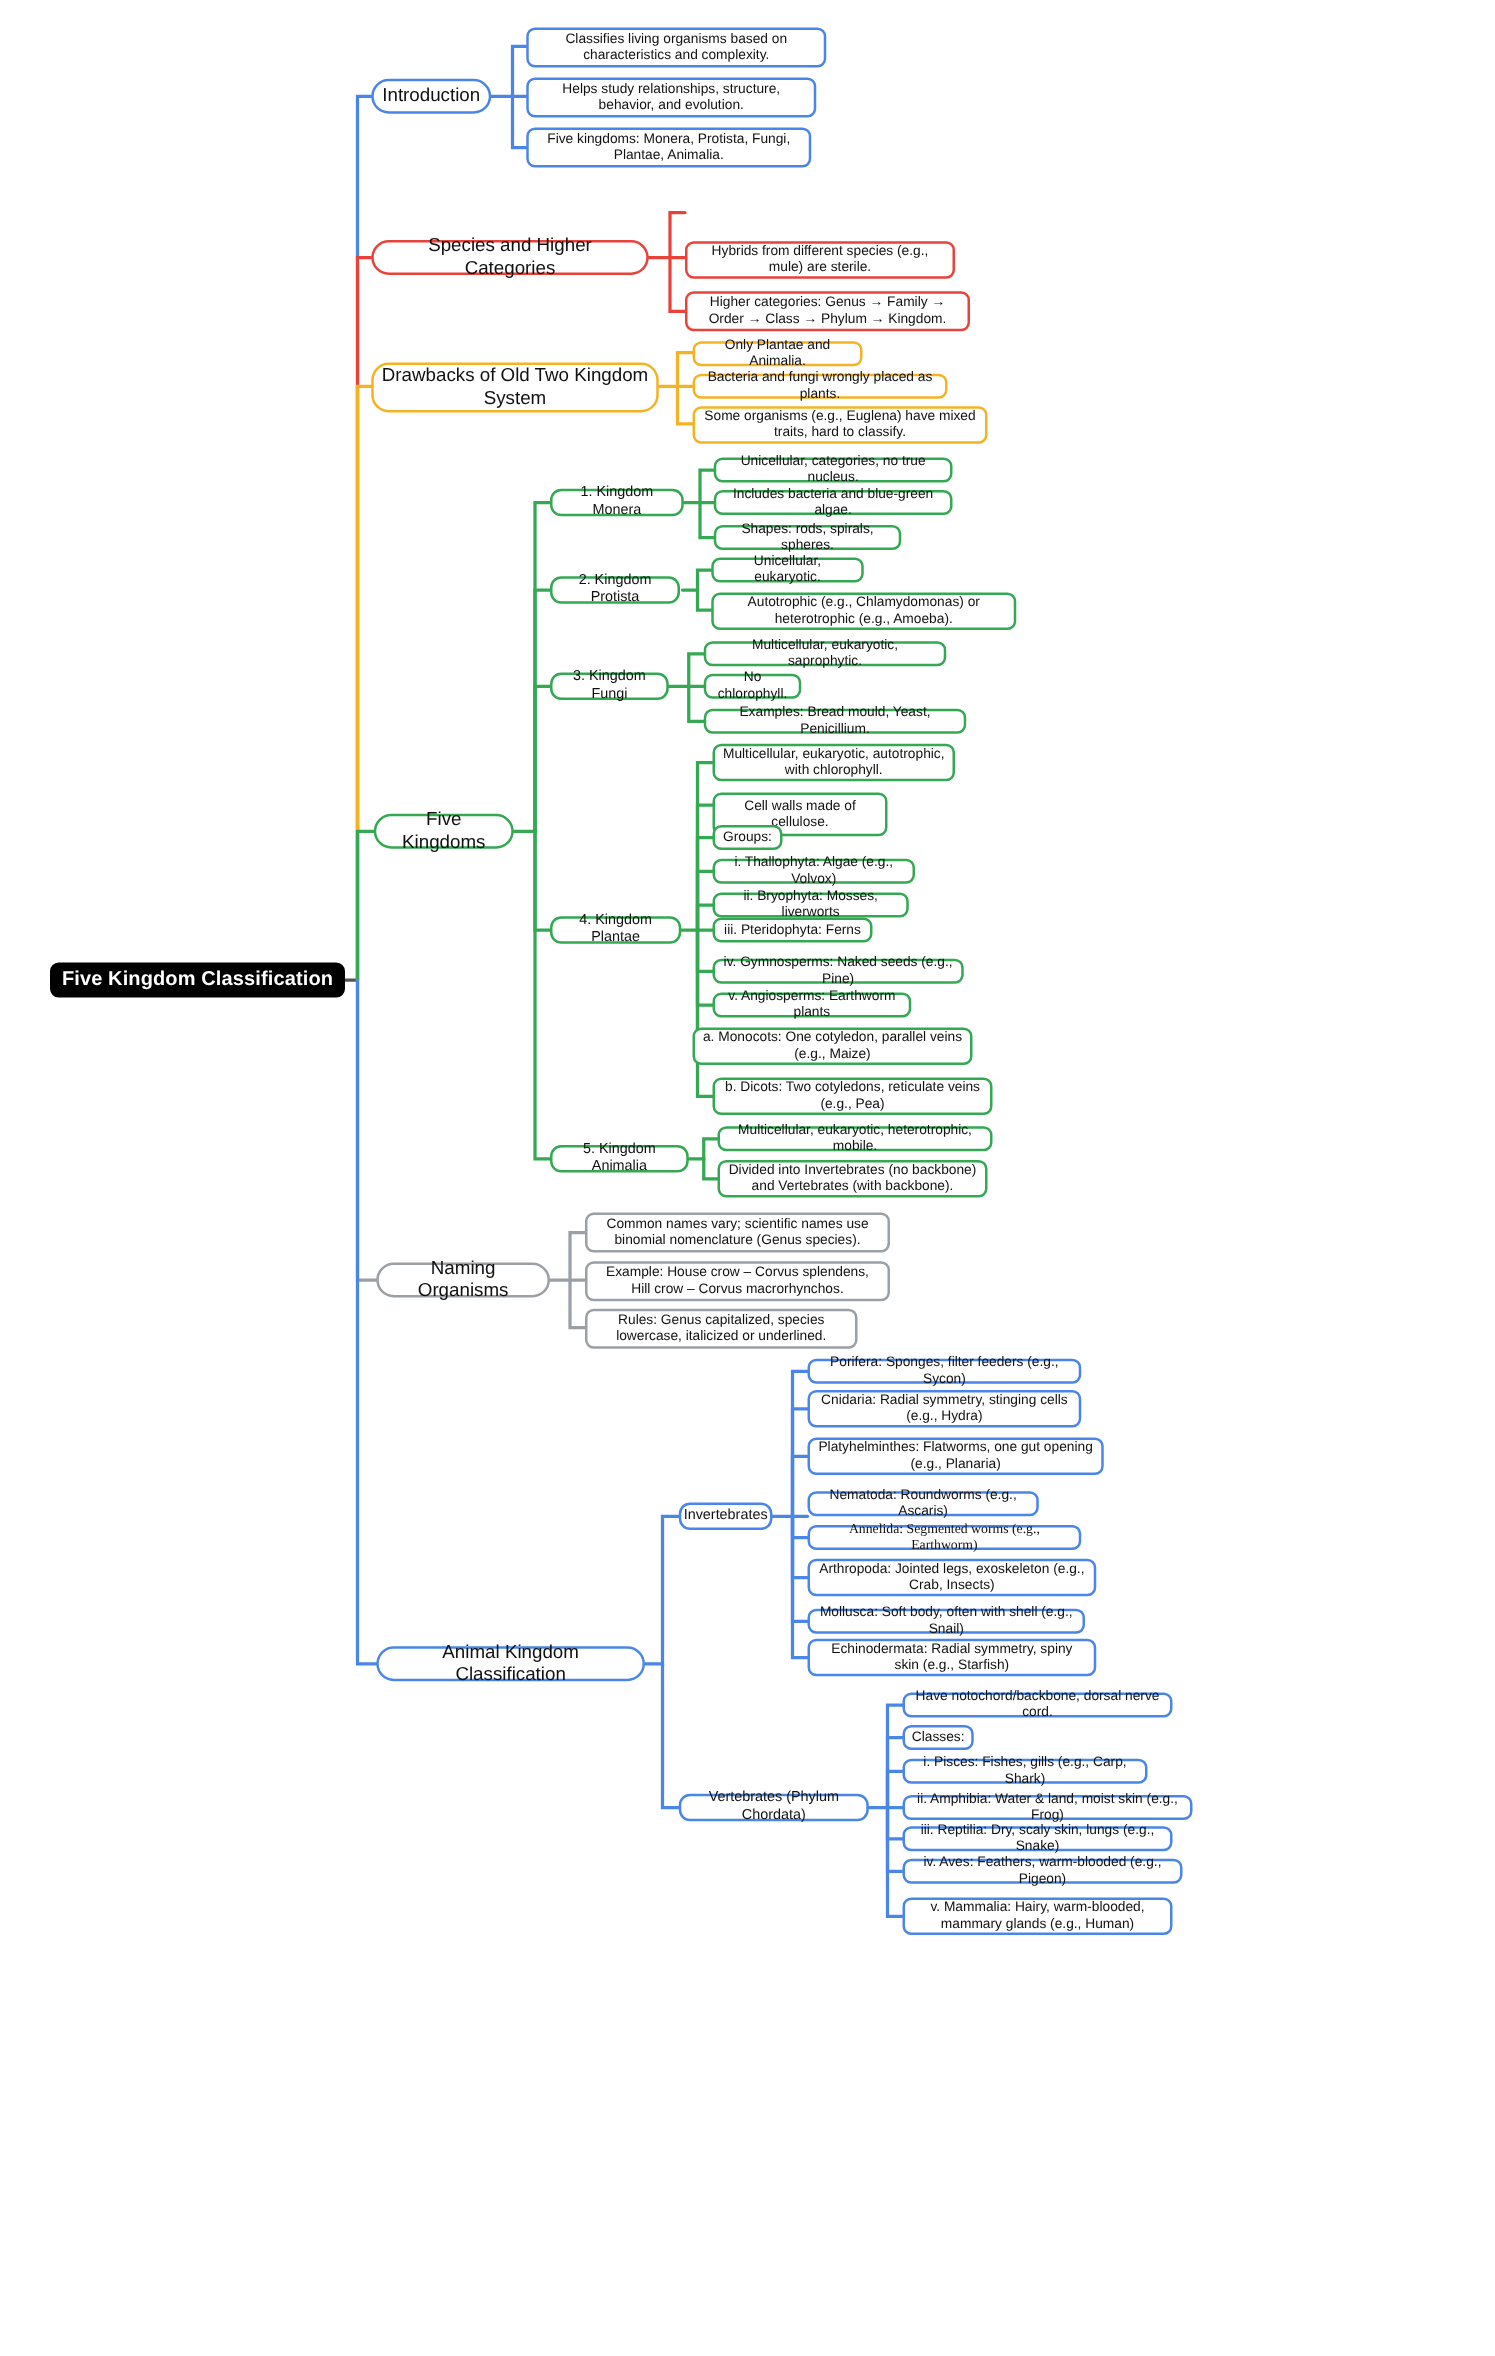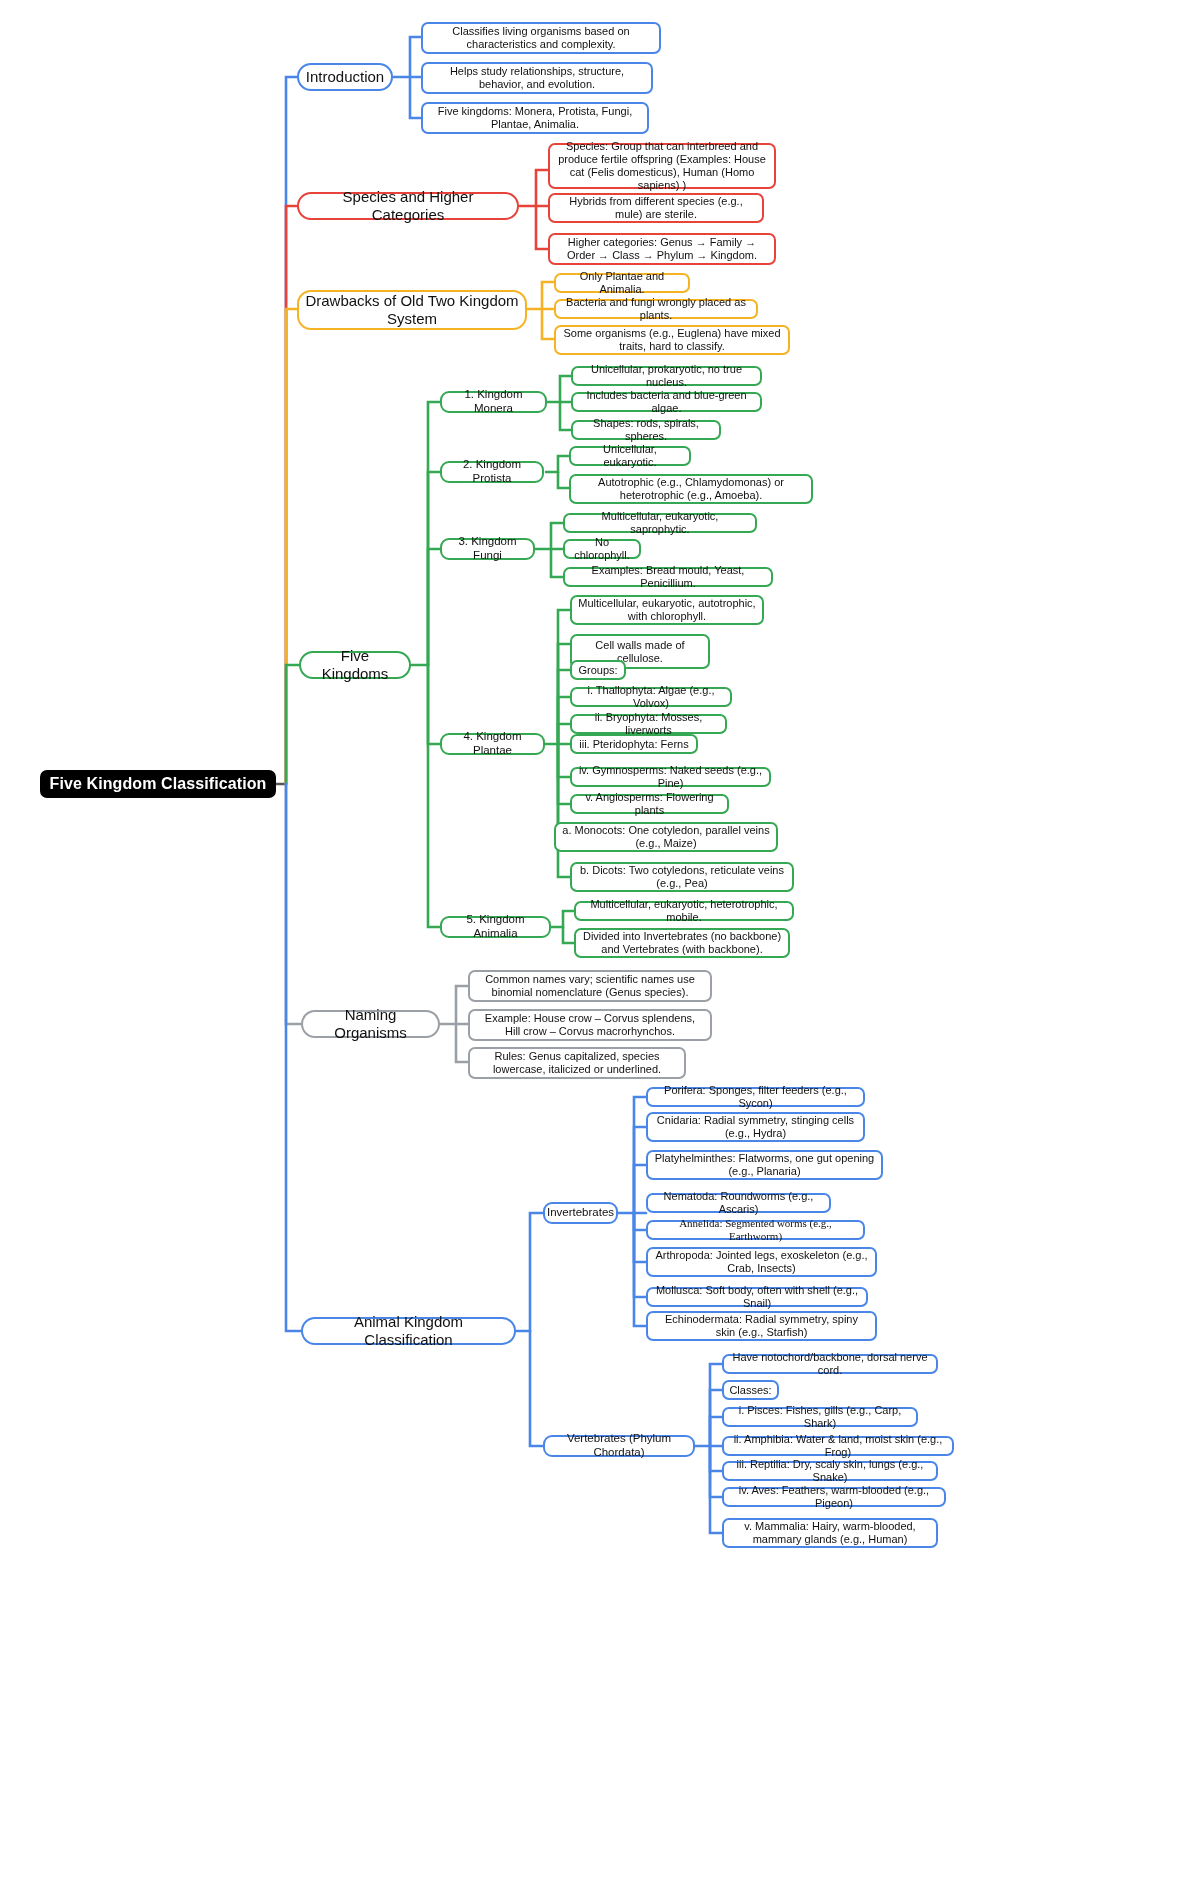--- a/index.html
+++ b/index.html
@@ -175,54 +175,53 @@
   </svg>
 
   <div class="node root" style="left:40px; top:770px; width:236px; height:28px;">Five Kingdom Classification</div>
 
   <div class="node branch c-blue" style="left:297px; top:63px; width:96px; height:28px;">Introduction</div>
   <div class="node leaf c-blue" style="left:421px; top:22px; width:240px; height:32px;">Classifies living organisms based on characteristics and complexity.</div>
   <div class="node leaf c-blue" style="left:421px; top:62px; width:232px; height:32px;">Helps study relationships, structure, behavior, and evolution.</div>
   <div class="node leaf c-blue" style="left:421px; top:102px; width:228px; height:32px;">Five kingdoms: Monera, Protista, Fungi, Plantae, Animalia.</div>
 
   <div class="node branch c-red" style="left:297px; top:192px; width:222px; height:28px;">Species and Higher Categories</div>
-  <div class="node leaf c-red" style="left:548px; top:143px; width:228px; height:46px;">Species: Group that can interbreed and produce fertile offspring (Examples: House cat (Felis domesticus), Human (Homo sapiens) )</div>
   <div class="node leaf c-red" style="left:548px; top:193px; width:216px; height:30px;">Hybrids from different species (e.g., mule) are sterile.</div>
   <div class="node leaf c-red" style="left:548px; top:233px; width:228px; height:32px;">Higher categories: Genus → Family → Order → Class → Phylum → Kingdom.</div>
 
   <div class="node branch c-amber" style="left:297px; top:290px; width:230px; height:40px;">Drawbacks of Old Two Kingdom System</div>
   <div class="node leaf c-amber" style="left:554px; top:273px; width:136px; height:20px;">Only Plantae and Animalia.</div>
   <div class="node leaf c-amber" style="left:554px; top:299px; width:204px; height:20px;">Bacteria and fungi wrongly placed as plants.</div>
   <div class="node leaf c-amber" style="left:554px; top:325px; width:236px; height:30px;">Some organisms (e.g., Euglena) have mixed traits, hard to classify.</div>
 
   <div class="node branch c-green" style="left:299px; top:651px; width:112px; height:28px;">Five Kingdoms</div>
 
   <div class="node sub c-green" style="left:440px; top:391px; width:107px; height:22px;">1. Kingdom Monera</div>
-  <div class="node leaf c-green" style="left:571px; top:366px; width:191px; height:20px;">Unicellular, prokaryotic, no true nucleus.</div>
+  <div class="node leaf c-green" style="left:571px; top:366px; width:191px; height:20px;">Unicellular, categories, no true nucleus.</div>
   <div class="node leaf c-green" style="left:571px; top:392px; width:191px; height:20px;">Includes bacteria and blue-green algae.</div>
   <div class="node leaf c-green" style="left:571px; top:420px; width:150px; height:20px;">Shapes: rods, spirals, spheres.</div>
 
   <div class="node sub c-green" style="left:440px; top:461px; width:104px; height:22px;">2. Kingdom Protista</div>
   <div class="node leaf c-green" style="left:569px; top:446px; width:122px; height:20px;">Unicellular, eukaryotic.</div>
   <div class="node leaf c-green" style="left:569px; top:474px; width:244px; height:30px;">Autotrophic (e.g., Chlamydomonas) or heterotrophic (e.g., Amoeba).</div>
 
   <div class="node sub c-green" style="left:440px; top:538px; width:95px; height:22px;">3. Kingdom Fungi</div>
   <div class="node leaf c-green" style="left:563px; top:513px; width:194px; height:20px;">Multicellular, eukaryotic, saprophytic.</div>
   <div class="node leaf c-green" style="left:563px; top:539px; width:78px; height:20px;">No chlorophyll.</div>
   <div class="node leaf c-green" style="left:563px; top:567px; width:210px; height:20px;">Examples: Bread mould, Yeast, Penicillium.</div>
 
   <div class="node sub c-green" style="left:440px; top:733px; width:105px; height:22px;">4. Kingdom Plantae</div>
   <div class="node leaf c-green" style="left:570px; top:595px; width:194px; height:30px;">Multicellular, eukaryotic, autotrophic, with chlorophyll.</div>
   <div class="node leaf c-green" style="left:570px; top:634px; width:140px; height:35px;">Cell walls made of cellulose.</div>
   <div class="node leaf c-green" style="left:570px; top:660px; width:56px; height:20px;">Groups:</div>
   <div class="node leaf c-green" style="left:570px; top:687px; width:162px; height:20px;">i. Thallophyta: Algae (e.g., Volvox)</div>
   <div class="node leaf c-green" style="left:570px; top:714px; width:157px; height:20px;">ii. Bryophyta: Mosses, liverworts</div>
   <div class="node leaf c-green" style="left:570px; top:734px; width:128px; height:20px;">iii. Pteridophyta: Ferns</div>
   <div class="node leaf c-green" style="left:570px; top:767px; width:201px; height:20px;">iv. Gymnosperms: Naked seeds (e.g., Pine)</div>
-  <div class="node leaf c-green" style="left:570px; top:794px; width:159px; height:20px;">v. Angiosperms: Flowering plants</div>
+  <div class="node leaf c-green" style="left:570px; top:794px; width:159px; height:20px;">v. Angiosperms: Earthworm plants</div>
   <div class="node leaf c-green" style="left:554px; top:822px; width:224px; height:30px;">a. Monocots: One cotyledon, parallel veins (e.g., Maize)</div>
   <div class="node leaf c-green" style="left:570px; top:862px; width:224px; height:30px;">b. Dicots: Two cotyledons, reticulate veins (e.g., Pea)</div>
 
   <div class="node sub c-green" style="left:440px; top:916px; width:111px; height:22px;">5. Kingdom Animalia</div>
   <div class="node leaf c-green" style="left:574px; top:901px; width:220px; height:20px;">Multicellular, eukaryotic, heterotrophic, mobile.</div>
   <div class="node leaf c-green" style="left:574px; top:928px; width:216px; height:30px;">Divided into Invertebrates (no backbone) and Vertebrates (with backbone).</div>
 
   <div class="node branch c-gray" style="left:301px; top:1010px; width:139px; height:28px;">Naming Organisms</div>
   <div class="node leaf c-gray" style="left:468px; top:970px; width:244px; height:32px;">Common names vary; scientific names use binomial nomenclature (Genus species).</div>
   <div class="node leaf c-gray" style="left:468px; top:1009px; width:244px; height:32px;">Example: House crow – Corvus splendens, Hill crow – Corvus macrorhynchos.</div>

